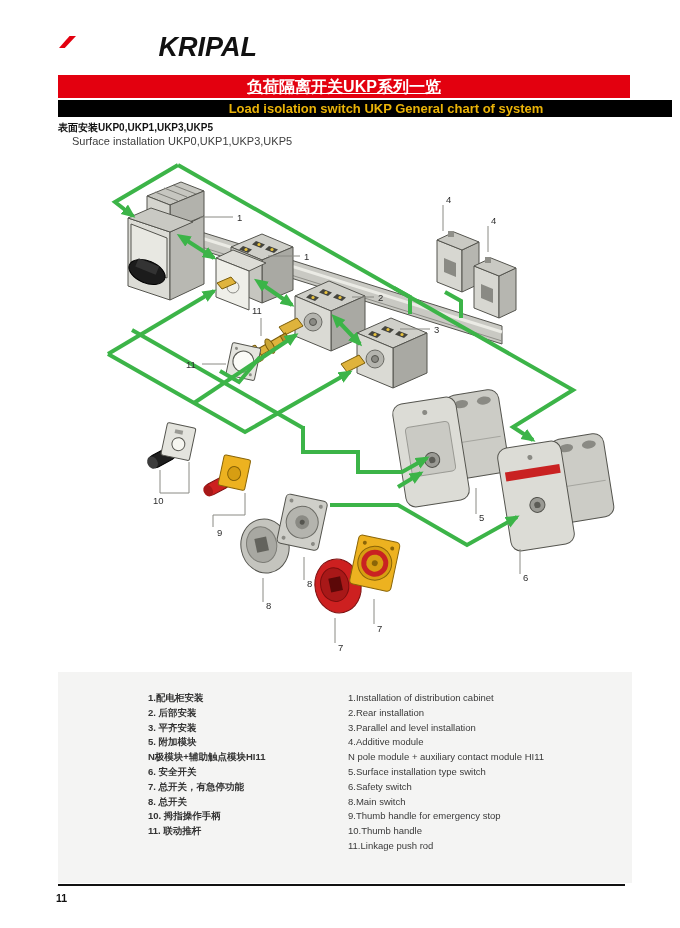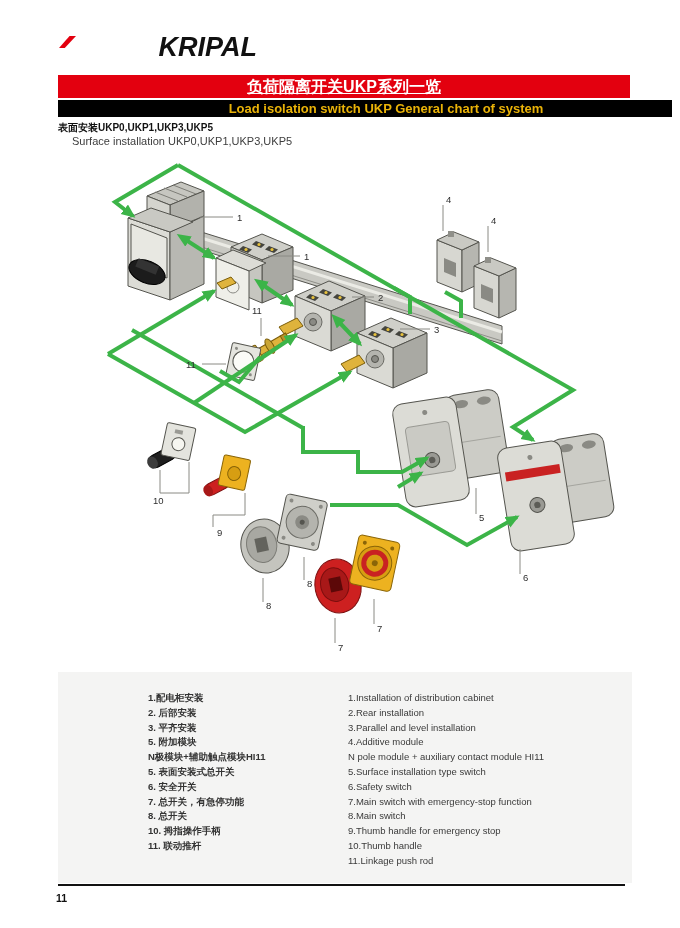--- a/index.html
+++ b/index.html
@@ -283,36 +283,34 @@
   </g>
 </svg>
 
 <div class="abs legend-panel">
   <div class="legend-col zh">
     <div class="legend-row">1.配电柜安装</div>
     <div class="legend-row">2. 后部安装</div>
     <div class="legend-row">3. 平齐安装</div>
     <div class="legend-row">5. 附加模块</div>
     <div class="legend-row">N极模块+辅助触点模块HI11</div>
-    <div class="legend-row">5. 表面安装式总开关</div>
     <div class="legend-row">6. 安全开关</div>
     <div class="legend-row">7. 总开关，有急停功能</div>
     <div class="legend-row">8. 总开关</div>
     <div class="legend-row">10. 拇指操作手柄</div>
     <div class="legend-row">11. 联动推杆</div>
   </div>
   <div class="legend-col en">
     <div class="legend-row">1.Installation of distribution cabinet</div>
     <div class="legend-row">2.Rear installation</div>
     <div class="legend-row">3.Parallel and level installation</div>
     <div class="legend-row">4.Additive module</div>
     <div class="legend-row">N pole module + auxiliary contact module HI11</div>
     <div class="legend-row">5.Surface installation type switch</div>
     <div class="legend-row">6.Safety switch</div>
-    <div class="legend-row">7.Main switch with emergency-stop function</div>
     <div class="legend-row">8.Main switch</div>
     <div class="legend-row">9.Thumb handle for emergency stop</div>
     <div class="legend-row">10.Thumb handle</div>
     <div class="legend-row">11.Linkage push rod</div>
   </div>
 </div>
 
 <div class="abs footer-line"></div>
 <div class="abs page-num">11</div>
 

